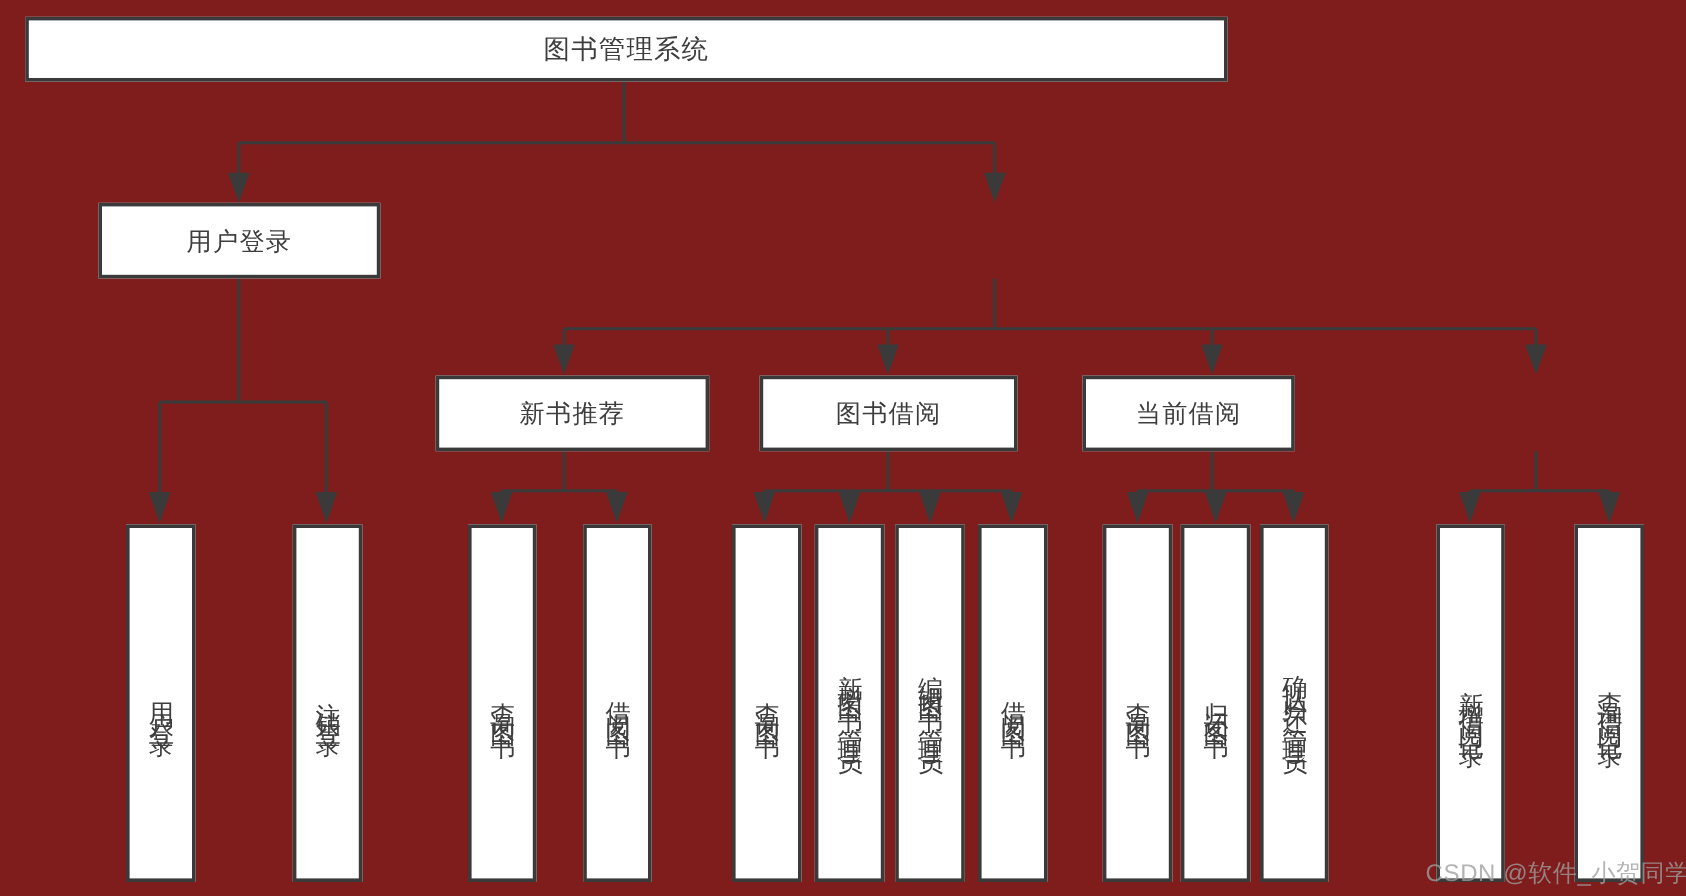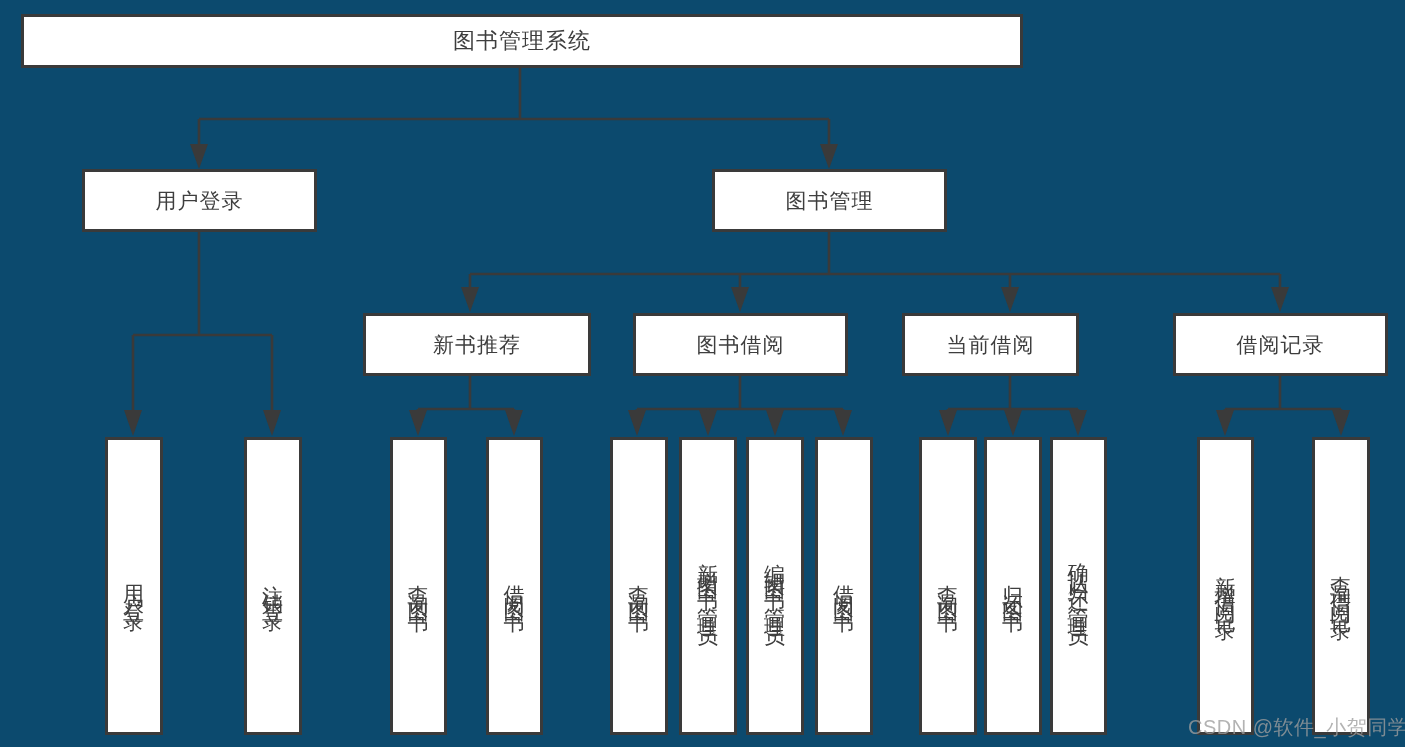--- a/index.html
+++ b/index.html
@@ -4,21 +4,21 @@
 <style>
   :root{
     --line:#3a3a3a;
     --text:#3e3e3e;
   }
   html,body{margin:0;padding:0;background:#fff;}
   body{font-family:"Liberation Sans","DejaVu Sans",sans-serif;}
   #canvas{
     position:relative;
     width:1405px;height:747px;
-    background:#0c4a6e;
+    background:#7f1d1d;
     overflow:hidden;
   }
   #connectors{position:absolute;left:0;top:0;z-index:0;}
   .node{
     position:absolute;
     box-sizing:border-box;
     border:3px solid var(--line);
     background:#ffffff;
     color:var(--text);
     display:flex;
@@ -91,35 +91,29 @@
     </g>
   </svg>
 
   <div class="node rootbox" style="left:21px;top:14px;width:1002px;height:54px;">
     <span>图书管理系统</span>
   </div>
 
   <div class="node hbox" style="left:82px;top:169px;width:235px;height:63px;">
     <span>用户登录</span>
   </div>
-  <div class="node hbox" style="left:712px;top:169px;width:235px;height:63px;">
-    <span>图书管理</span>
-  </div>
 
   <div class="node hbox" style="left:363px;top:313px;width:228px;height:63px;">
     <span>新书推荐</span>
   </div>
   <div class="node hbox" style="left:633px;top:313px;width:215px;height:63px;">
     <span>图书借阅</span>
   </div>
   <div class="node hbox" style="left:902px;top:313px;width:177px;height:63px;">
     <span>当前借阅</span>
-  </div>
-  <div class="node hbox" style="left:1173px;top:313px;width:215px;height:63px;">
-    <span>借阅记录</span>
   </div>
 
   <div class="node vbox" style="left:105px;top:437px;width:58px;height:298px;">
     <span>用户登录</span>
   </div>
   <div class="node vbox" style="left:244px;top:437px;width:58px;height:298px;">
     <span>注销登录</span>
   </div>
 
   <div class="node vbox" style="left:390px;top:437px;width:57px;height:298px;">

